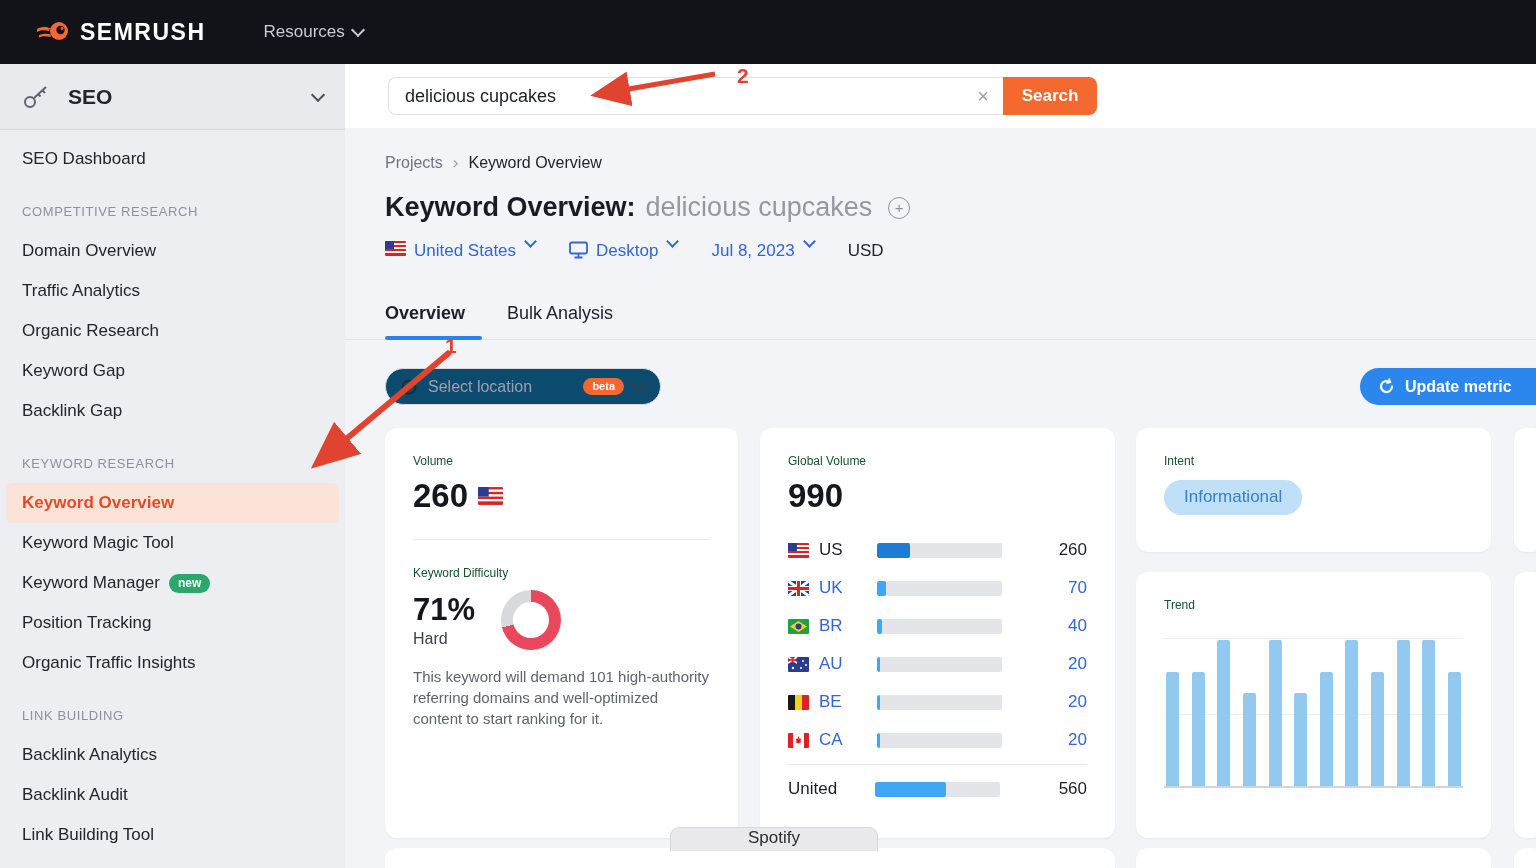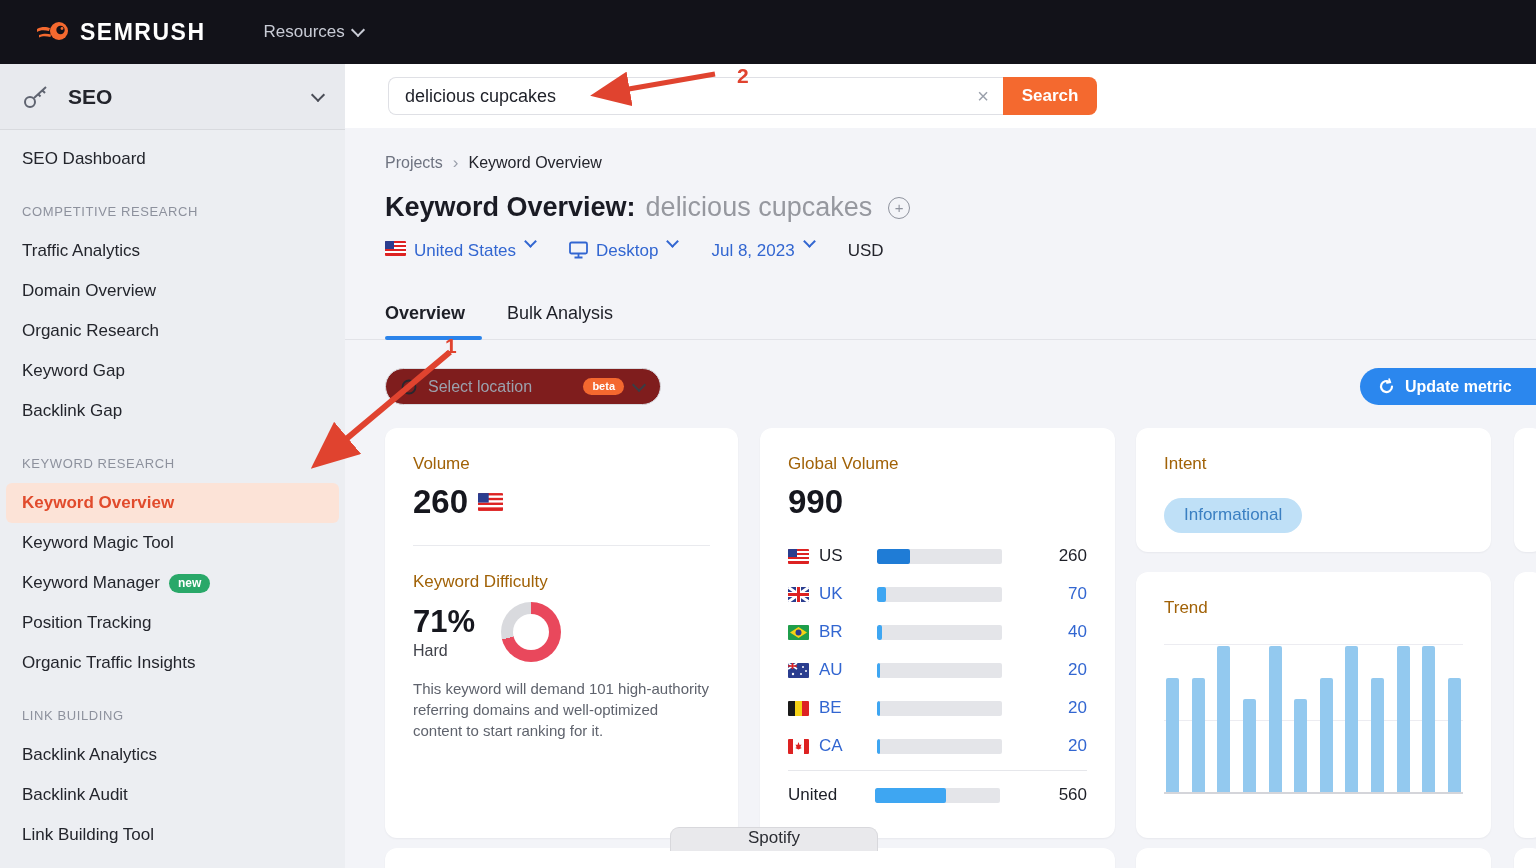--- a/index.html
+++ b/index.html
@@ -64,37 +64,37 @@
   .filter{display:flex;gap:8px;color:#3266d1;cursor:pointer;}
   .filter .chev{width:7px;height:7px;margin-left:2px;}
   .currency{color:#23242c;}
 
   .tabs{position:absolute;left:385px;top:303px;display:flex;gap:42px;font-size:18px;}
   .tab{cursor:pointer;color:#1d1f27;padding-bottom:15px;}
   .tab.active{font-weight:600;}
   .tabline{position:absolute;left:345px;top:339px;width:1191px;height:1px;background:#e2e3e8;}
   .tab-underline{position:absolute;left:385px;top:336px;width:97px;height:4px;background:#2b83ea;border-radius:2px;}
 
-  .loc-pill{position:absolute;left:385px;top:368px;width:276px;height:37px;background:#7f1d1d;
+  .loc-pill{position:absolute;left:385px;top:368px;width:276px;height:37px;background:#0c4a6e;
             border:1px solid #d9dbe0;border-radius:19px;display:flex;align-items:center;
             box-sizing:border-box;padding:12px 14px;gap:10px;cursor:pointer;}
   .loc-placeholder{color:#9ba1ad;font-size:16px;flex:1;}
   .beta-badge{background:#f4682f;color:#fff;font-size:11px;font-weight:700;border-radius:9px;
               padding:2px 9px 3px;}
   .loc-pill .chev{color:#3a3d45;margin-right:2px;}
 
   .update-btn{position:absolute;left:1360px;top:368px;width:210px;height:37px;background:#2b87ee;
               border:none;border-radius:19px;color:#fff;font-size:16px;font-weight:600;
               display:flex;align-items:center;gap:10px;padding:0 18px;cursor:pointer;
               font-family:"Liberation Sans",sans-serif;}
 
   
   .card{position:absolute;background:#fff;border-radius:12px;box-shadow:0 1px 2px rgba(24,25,31,.05);
         box-sizing:border-box;}
-  .card-title{font-size:17px;color:#a16207;}
+  .card-title{font-size:12px;color:#14532d;}
   .card-a{left:385px;top:428px;width:353px;height:410px;padding:26px 28px;}
   .card-b{left:760px;top:428px;width:355px;height:410px;padding:26px 28px;}
   .card-c{left:1136px;top:428px;width:355px;height:124px;padding:26px 28px;}
   .card-d{left:1136px;top:572px;width:355px;height:266px;padding:26px 28px;}
   .card-stub1{left:1514px;top:428px;width:30px;height:124px;}
   .card-stub2{left:1514px;top:572px;width:30px;height:266px;}
 
   .big-num{font-size:33px;font-weight:700;color:#16171e;display:flex;align-items:center;gap:10px;
            margin-top:9px;}
   .divider{border:none;border-top:1px solid #e9eaee;margin:24px 0 0;}
@@ -109,21 +109,21 @@
   .gv-rows{margin-top:16px;}
   .gv-row{height:38px;display:flex;align-items:center;gap:10px;font-size:17px;}
   .gv-code{width:40px;color:#3266d1;}
   .gv-row.dark .gv-code,.gv-row.dark .gv-val{color:#1d1f27;}
   .gv-track{width:125px;height:15px;background:#e4e5e9;border-radius:2px;overflow:hidden;margin-left:8px;}
   .gv-fill{height:100%;border-radius:2px;}
   .gv-val{flex:1;text-align:right;color:#3266d1;}
   .gv-div{border:none;border-top:1px solid #e6e7eb;margin:5px 0;}
   .flag{width:21px;height:15px;display:inline-block;border-radius:1px;overflow:hidden;flex:none;}
 
-  .intent-badge{display:inline-block;margin-top:24px;background:#bfe0f7;color:#3a7fc2;font-size:17px;
+  .intent-badge{display:inline-block;margin-top:12px;background:#bfe0f7;color:#3a7fc2;font-size:17px;
                 border-radius:18px;padding:7px 20px 8px;}
 
   .trend-chart{position:relative;height:148px;margin-top:26px;border-bottom:2px solid #d4d5da;}
   .gridline{position:absolute;left:0;right:0;height:1px;background:#ececf1;}
   .trend-bars{position:absolute;left:2px;right:2px;top:0;bottom:0;display:flex;
               justify-content:space-between;align-items:flex-end;}
   .tbar{width:13px;background:#93c9ef;border-radius:2px 2px 0 0;}
 
   
   .bottom-card{position:absolute;top:848px;height:22px;background:#fff;border-radius:12px 12px 0 0;
@@ -174,24 +174,24 @@
       </span>
       <span class="sb-title">SEO</span>
       <span class="chev" style="color:#4a4d56"></span>
     </div>
     <div class="sb-nav">
         <div class="nav-item">
           <span>SEO Dashboard</span>
         </div>
         <div class="nav-header">COMPETITIVE RESEARCH</div>
         <div class="nav-item">
+          <span>Domain Overview</span>
+        </div>
+        <div class="nav-item">
           <span>Traffic Analytics</span>
-        </div>
-        <div class="nav-item">
-          <span>Domain Overview</span>
         </div>
         <div class="nav-item">
           <span>Organic Research</span>
         </div>
         <div class="nav-item">
           <span>Keyword Gap</span>
         </div>
         <div class="nav-item">
           <span>Backlink Gap</span>
         </div>

